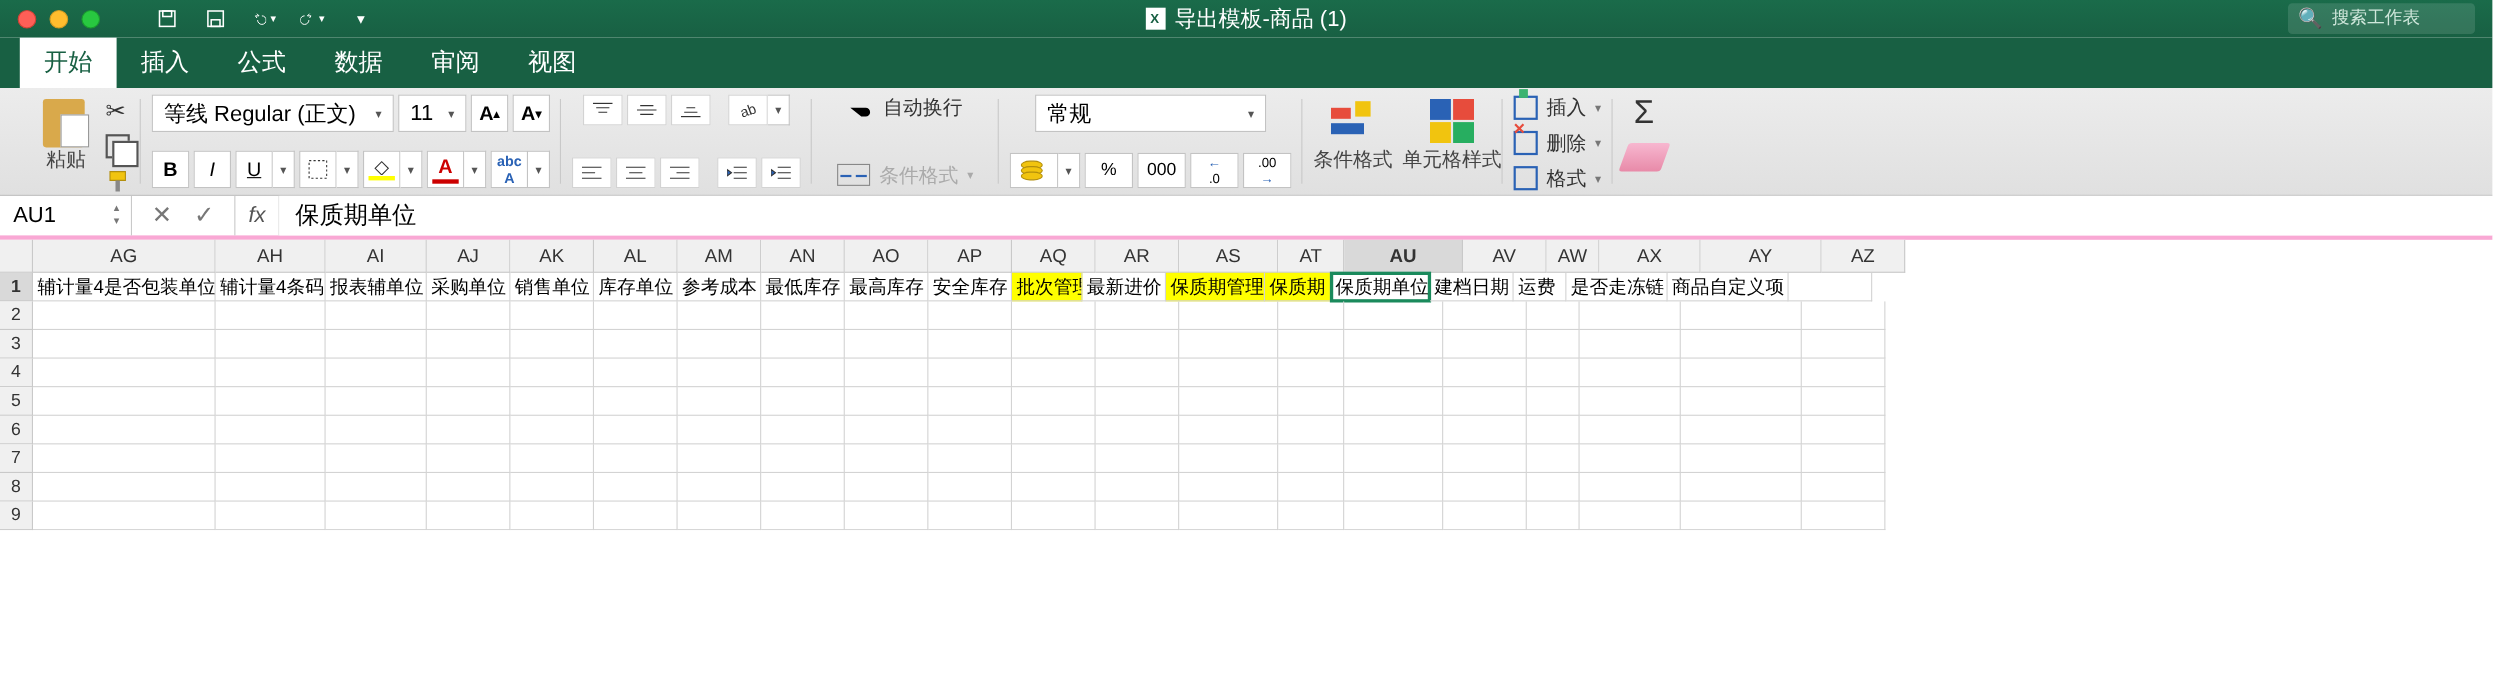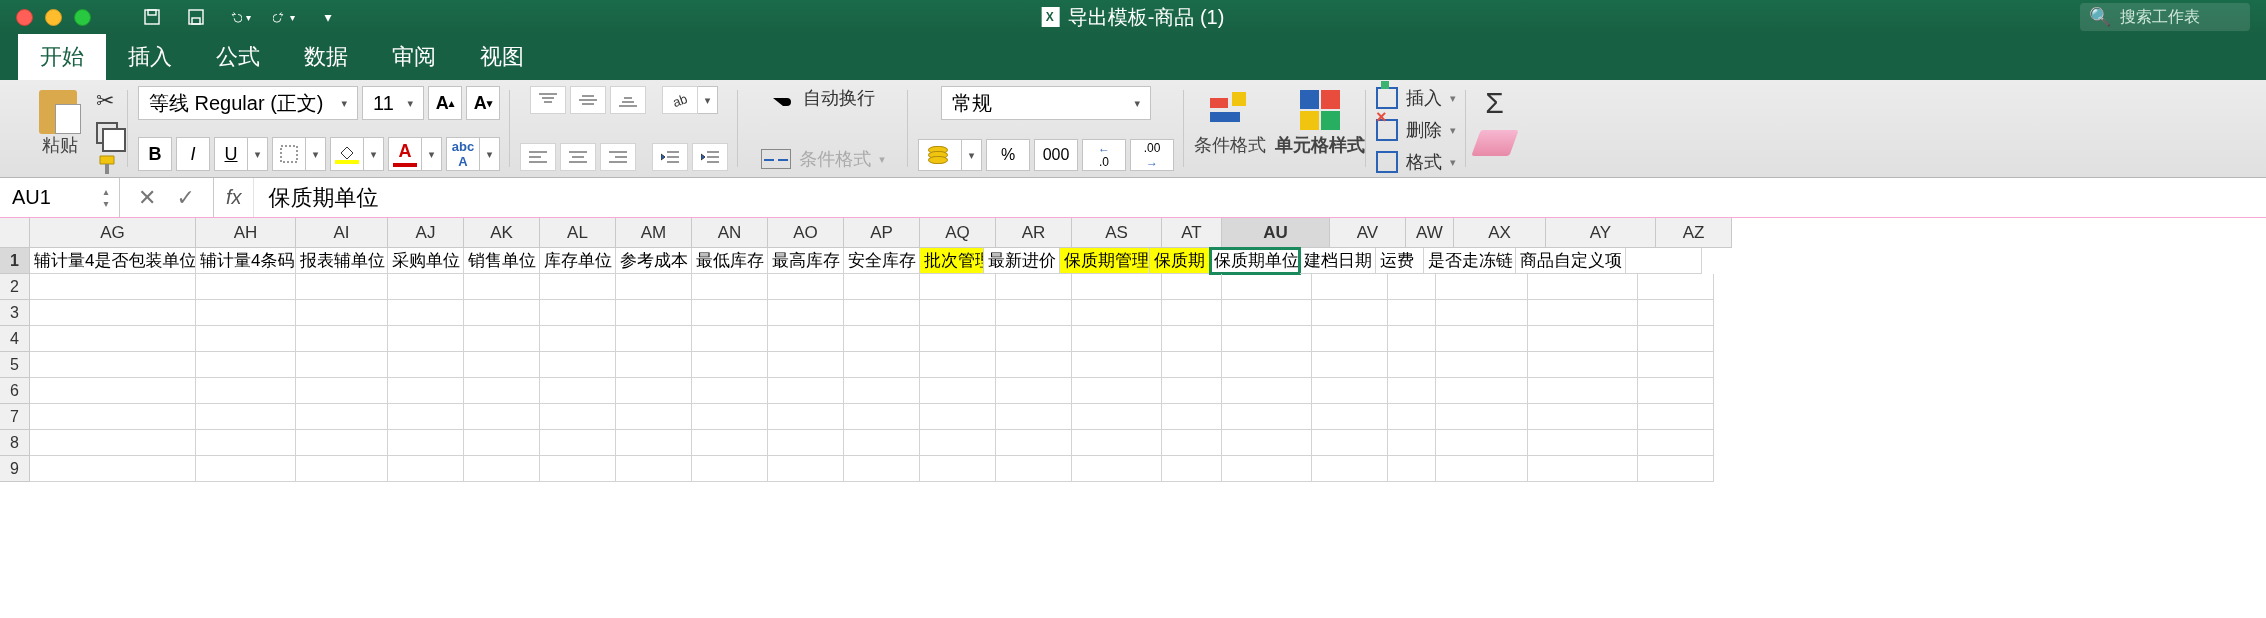--- a/index.html
+++ b/index.html
@@ -59,21 +59,21 @@
 .fmt-tbl{width:40px;height:40px;background:linear-gradient(#6fa8dc 50%,#fff 50%);border:1px solid #888;position:relative;}
 .fmt-tbl::before{content:"";position:absolute;left:0;right:0;top:50%;height:1px;background:#888;}
 .fmt-tbl::after{content:"";position:absolute;top:0;bottom:0;left:50%;width:1px;background:#888;}
 .cell-sty{width:40px;height:40px;display:grid;grid-template:1fr 1fr/1fr 1fr;gap:2px;}
 .cell-sty span:nth-child(1){background:#2a62b5;}
 .cell-sty span:nth-child(2){background:#e74c3c;}
 .cell-sty span:nth-child(3){background:#f1c40f;}
 .cell-sty span:nth-child(4){background:#27ae60;}
 
 
-.fbar { height: 40px; border-bottom:1px solid #f9a8d4; display:flex; align-items:stretch; }
+.fbar { height: 40px; border-bottom:4px solid #f9a8d4; display:flex; align-items:stretch; }
 .namebox { width:120px; border-right:1px solid #c9c9c9; display:flex; align-items:center; padding:0 12px; font-size:20px; position:relative;}
 .namebox .spin{position:absolute;right:4px;top:4px;bottom:4px;width:18px;display:flex;flex-direction:column;justify-content:center;gap:2px;}
 .namebox .spin span{font-size:10px;color:#777;line-height:1;text-align:center;}
 .fbar-btns{display:flex;align-items:center;gap:20px;padding:0 18px;border-right:1px solid #c9c9c9;color:#777;font-size:22px;}
 .fx{font-style:italic;font-size:20px;color:#555;padding:0 12px;display:flex;align-items:center;border-right:1px solid #e3e3e3;}
 .formula-input{flex:1;border:none;outline:none;font-size:22px;padding:0 14px;}
 
 
 .grid{position:relative;}
 .colhead-row{display:flex;height:30px;}
@@ -371,21 +371,21 @@
       </div>
       <div class="big-btn">
         <div class="ico">
             <div class="cell-sty">
               <span></span>
               <span></span>
               <span></span>
               <span></span>
             </div>
           </div>
-        <div class="glabel" style="white-space:pre;font-weight:bold;">单元格样式</div>
+        <div class="glabel" style="white-space:pre;">单元格样式</div>
       </div>
     </div>
   </div>
 
   <div class="group">
     <div style="display:flex;flex-direction:column;gap:8px;">
       <div class="cells-item insert-ico">
           <div class="square-ico"></div>
           <span>插入</span>
           <span style="font-size:11px;color:#777;">▾</span>

